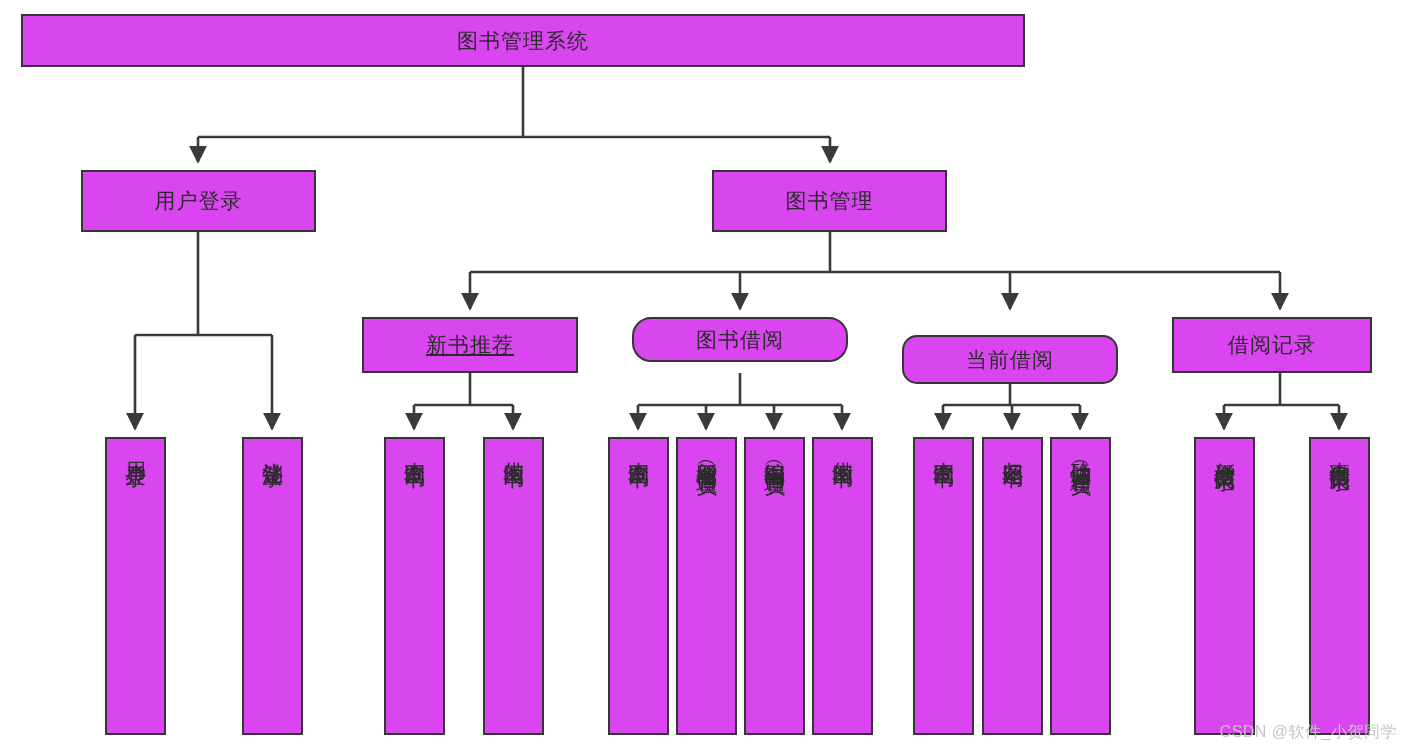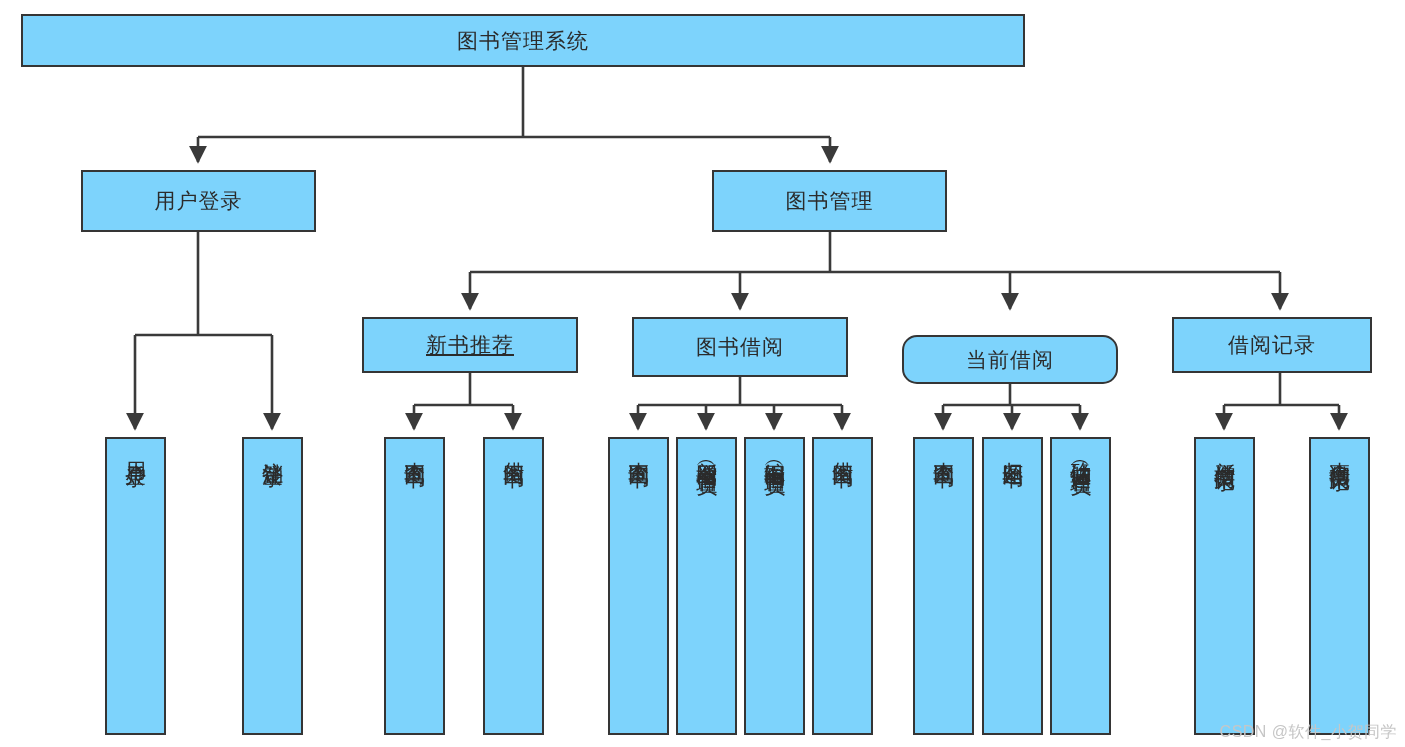--- a/index.html
+++ b/index.html
@@ -25,21 +25,21 @@
     position: absolute;
     top: 0;
     left: 0;
     width: 1405px;
     height: 747px;
     pointer-events: none;
   }
   .node {
     position: absolute;
     box-sizing: border-box;
-    background: #7dd3fc;
+    background: #d946ef;
     border: 2.5px solid #353535;
     display: flex;
     align-items: center;
     justify-content: center;
     color: #2b2b2b;
     letter-spacing: 1px;
   }
   .node.horizontal {
     font-size: 21px;
     line-height: 1.2;
@@ -135,21 +135,21 @@
   <div class="node horizontal" style="left:81px; top:170px; width:235px; height:62px;">
     <span>用户登录</span>
   </div>
   <div class="node horizontal" style="left:712px; top:170px; width:235px; height:62px;">
     <span>图书管理</span>
   </div>
 
   <div class="node horizontal" style="left:362px; top:317px; width:216px; height:56px;text-decoration:underline;">
     <span>新书推荐</span>
   </div>
-  <div class="node horizontal" style="left:632px; top:317px; width:216px; height:60px;">
+  <div class="node horizontal" style="left:632px; top:317px; width:216px; height:45px;border-radius:19px;">
     <span>图书借阅</span>
   </div>
   <div class="node horizontal" style="left:902px; top:335px; width:216px; height:49px;border-radius:15px;">
     <span>当前借阅</span>
   </div>
   <div class="node horizontal" style="left:1172px; top:317px; width:200px; height:56px;">
     <span>借阅记录</span>
   </div>
 
   <div class="node vertical" style="left:105px; top:437px; width:61px; height:298px;">

